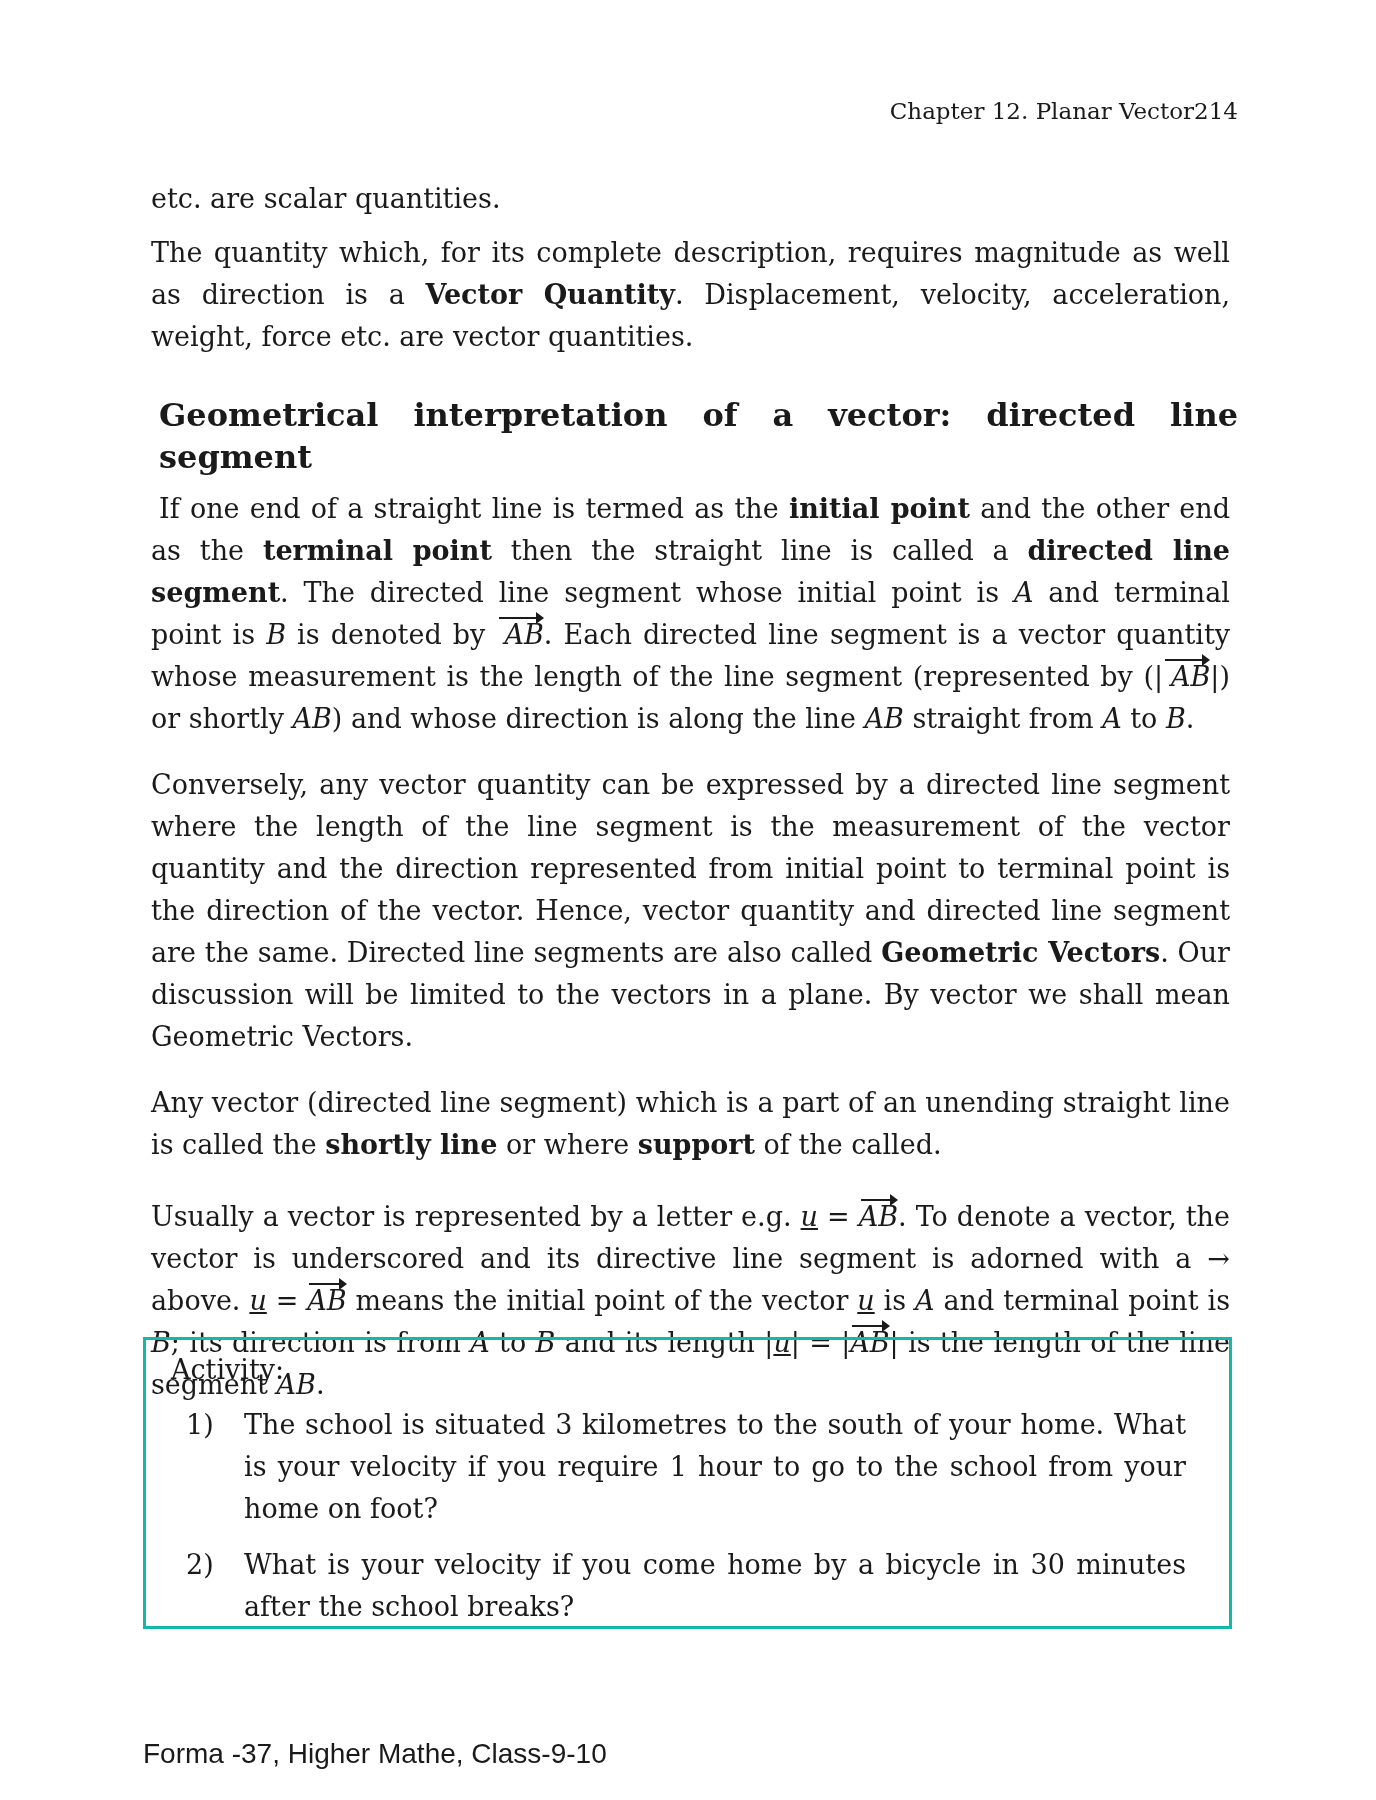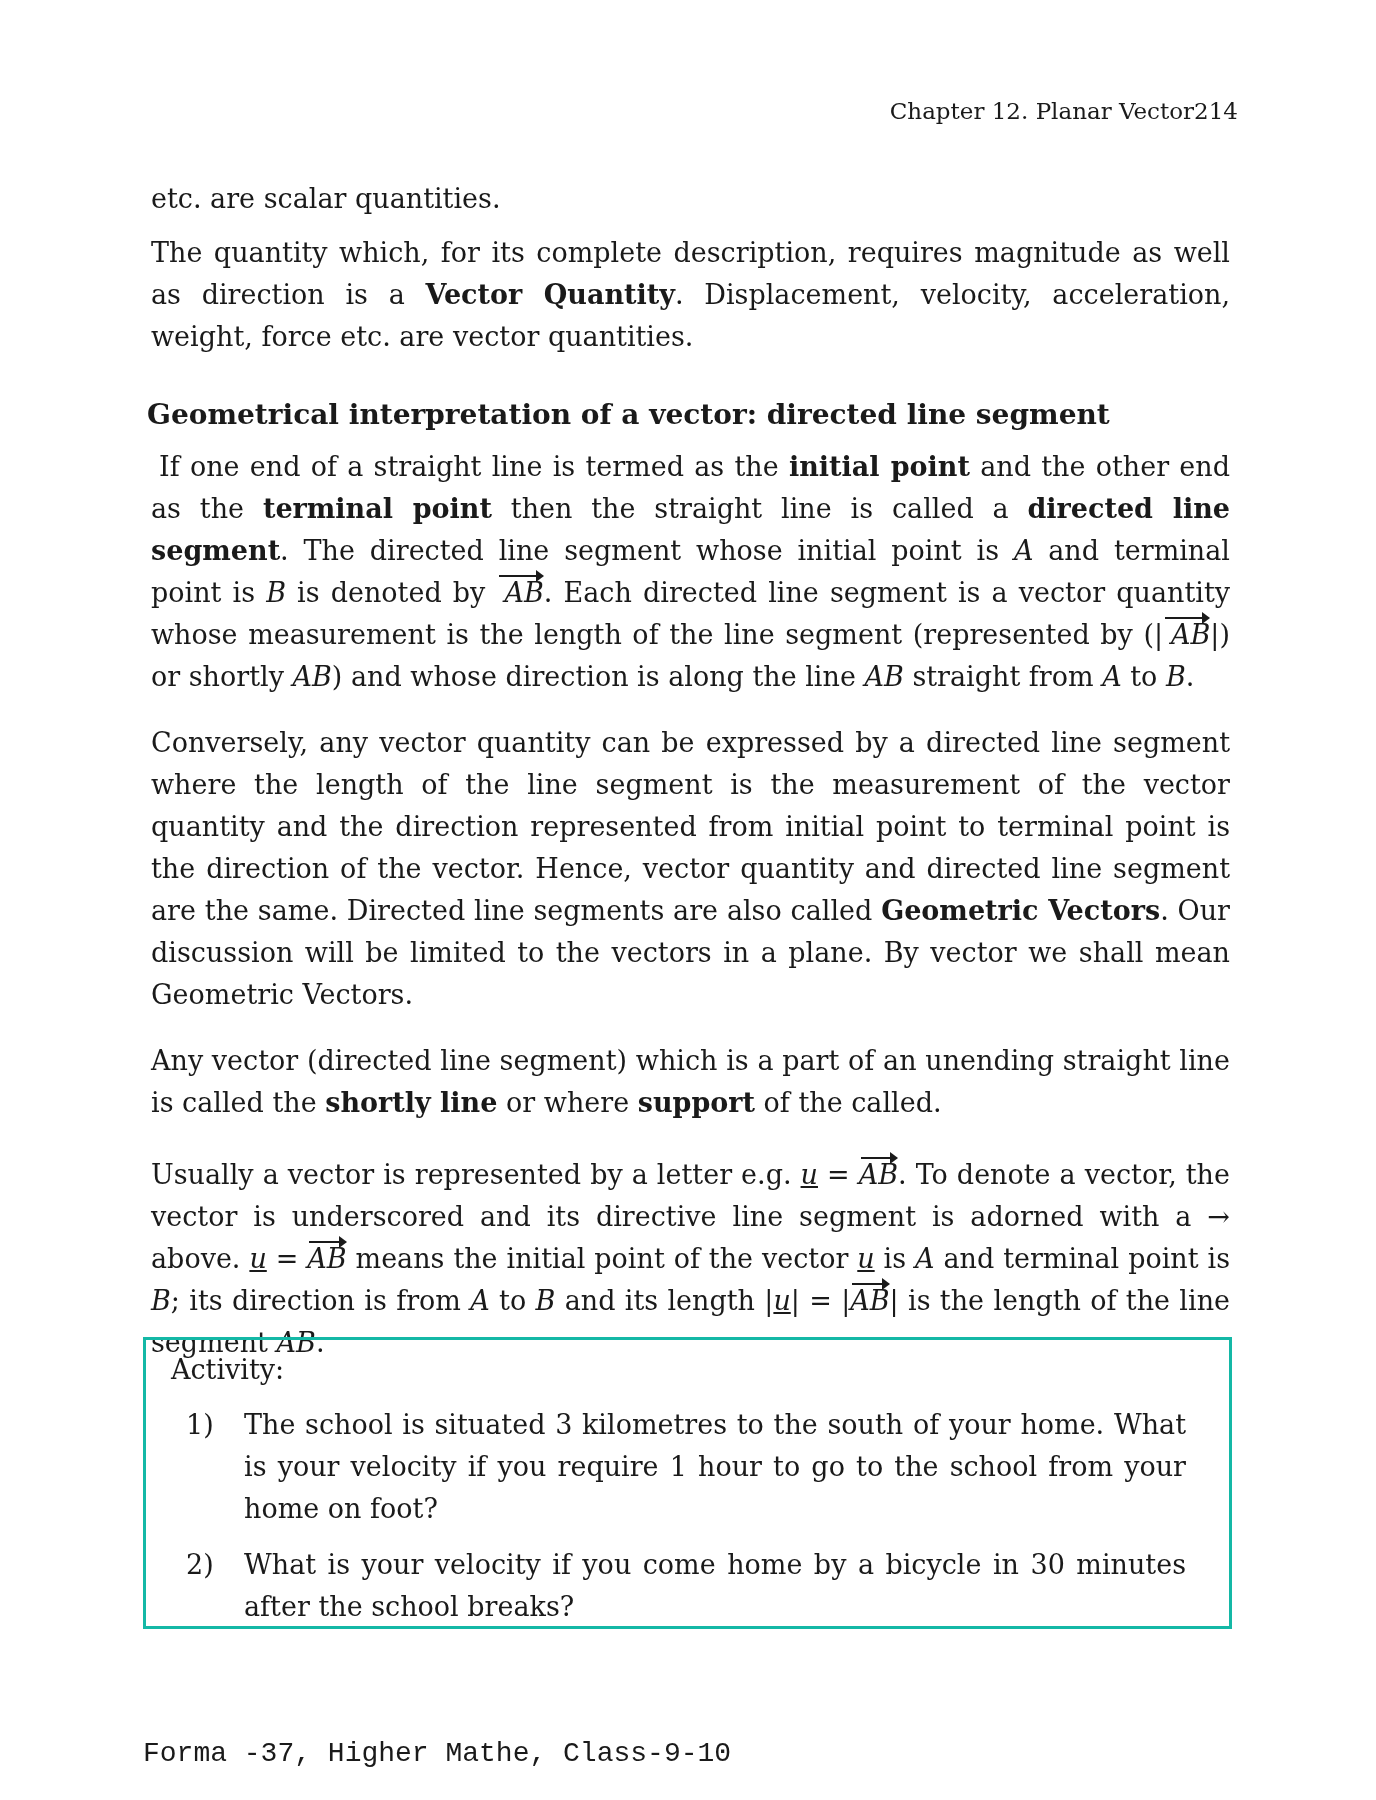--- a/index.html
+++ b/index.html
@@ -5,21 +5,21 @@
   html, body { margin: 0; padding: 0; background: #ffffff; }
   body { width: 1376px; height: 1800px; position: relative; overflow: hidden;
          font-family: "DejaVu Serif", "Liberation Serif", serif; color: #1a1a1a; }
   .running-head { position: absolute; top: 98px; left: 143px; width: 1095px;
                   font-size: 23px; display: flex; justify-content: flex-end; }
   .content { position: absolute; top: 170px; left: 143px; width: 1095px;
              font-size: 27px; line-height: 42px; text-align: justify; }
   .content p { margin: 8px; }
   .p1 { margin-bottom: 12px !important; }
   .p2 { margin-bottom: 36px !important; }
-  h2.section-heading { margin: 0 0 10px 4px; font-size: 28px; font-weight: bold; line-height: 42px; }
+  h2.section-heading { margin: 0 0 10px 16px; font-size: 32px; font-weight: bold; line-height: 42px; }
   .p3 { margin-bottom: 24px !important; text-indent: 8px; }
   .p4 { margin-bottom: 24px !important; }
   .p5 { margin-bottom: 30px !important; }
   .p6 { margin-bottom: 36px !important; }
   b { font-weight: bold; }
   .m { font-style: italic; }
   .vec { position: relative; display: inline-block; font-style: italic; }
   .vec::before { content: ""; position: absolute; left: 2px; right: 2px; top: 3px;
                  border-top: 2px solid #1a1a1a; }
   .vec::after { content: ""; position: absolute; right: 0px; top: -2px;
@@ -28,21 +28,21 @@
   .ul { text-decoration: underline; font-style: italic; }
   .activity-box { position: absolute; left: 143px; top: 1337px; width: 1089px; height: 292px;
                   border: 3px solid #14b8a6; box-sizing: border-box; }
   .activity-title { position: absolute; left: 25px; top: 14px; font-size: 27px; }
   .activity-list { position: absolute; left: 40px; top: 64px; width: 1000px; font-size: 27px;
                    line-height: 42px; margin: 0; padding: 0; list-style: none; }
   .activity-item { display: flex; margin-bottom: 14px; }
   .activity-num { width: 58px; flex: none; }
   .activity-text { flex: 1; text-align: justify; }
   .footer { position: absolute; left: 143px; top: 1738px; font-size: 28px;
-            font-family: Liberation Mono, monospace; }
+            font-family: Liberation Sans, sans-serif; }
 </style>
 </head>
 <body>
 
 <div class="running-head">
   <span>Chapter 12.  Planar Vector</span>
   <span>214</span>
 </div>
 
 <div class="content">

